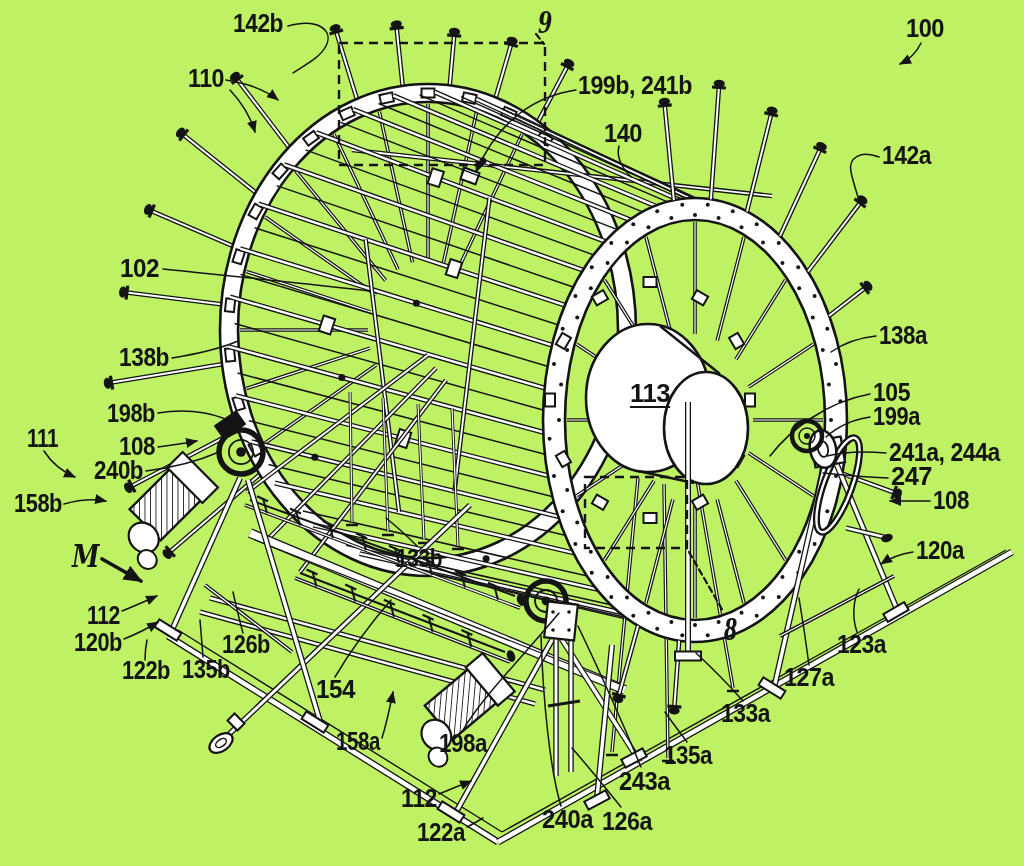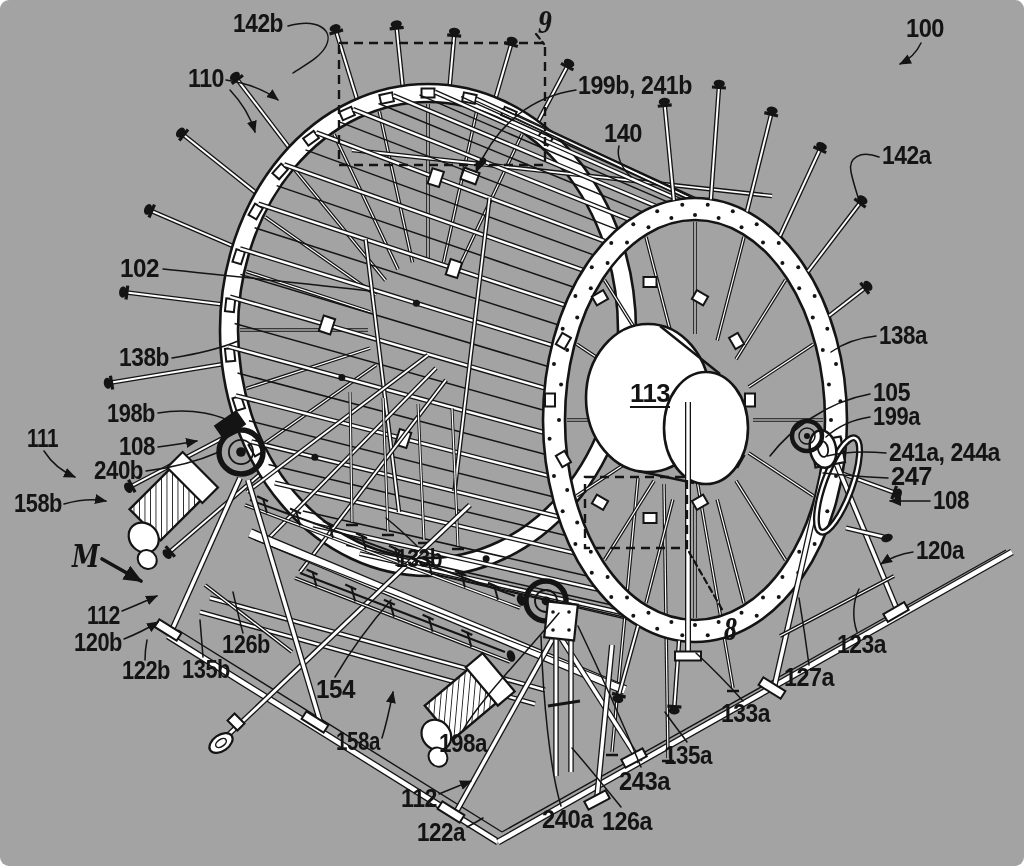--- a/index.html
+++ b/index.html
@@ -1,16 +1,16 @@
 <!DOCTYPE html>
 <html><head>
 <meta charset="utf-8">
 <style>
   html,body{margin:0;padding:0;background:#ffffff;}
-  #stage{position:relative;width:1024px;height:866px;background:#a3a3a3;overflow:hidden;border-radius:9px;}
+  #stage{position:relative;width:1024px;height:866px;background:#bef264;overflow:hidden;}
   svg{display:block;}
   .lbl{font-family:"Liberation Sans",sans-serif;font-weight:700;font-size:25px;fill:#141414;letter-spacing:-0.5px;}
   .serif{font-family:"DejaVu Serif",serif;font-style:italic;font-weight:700;font-size:29px;fill:#141414;}
   .serif-italic{font-family:"DejaVu Serif",serif;font-style:italic;font-weight:700;font-size:32px;fill:#141414;}
 </style>
 </head>
 <body>
 
 <div id="stage">
 <svg id="fig" viewBox="0 0 1024 866" width="1024" height="866" role="img">

